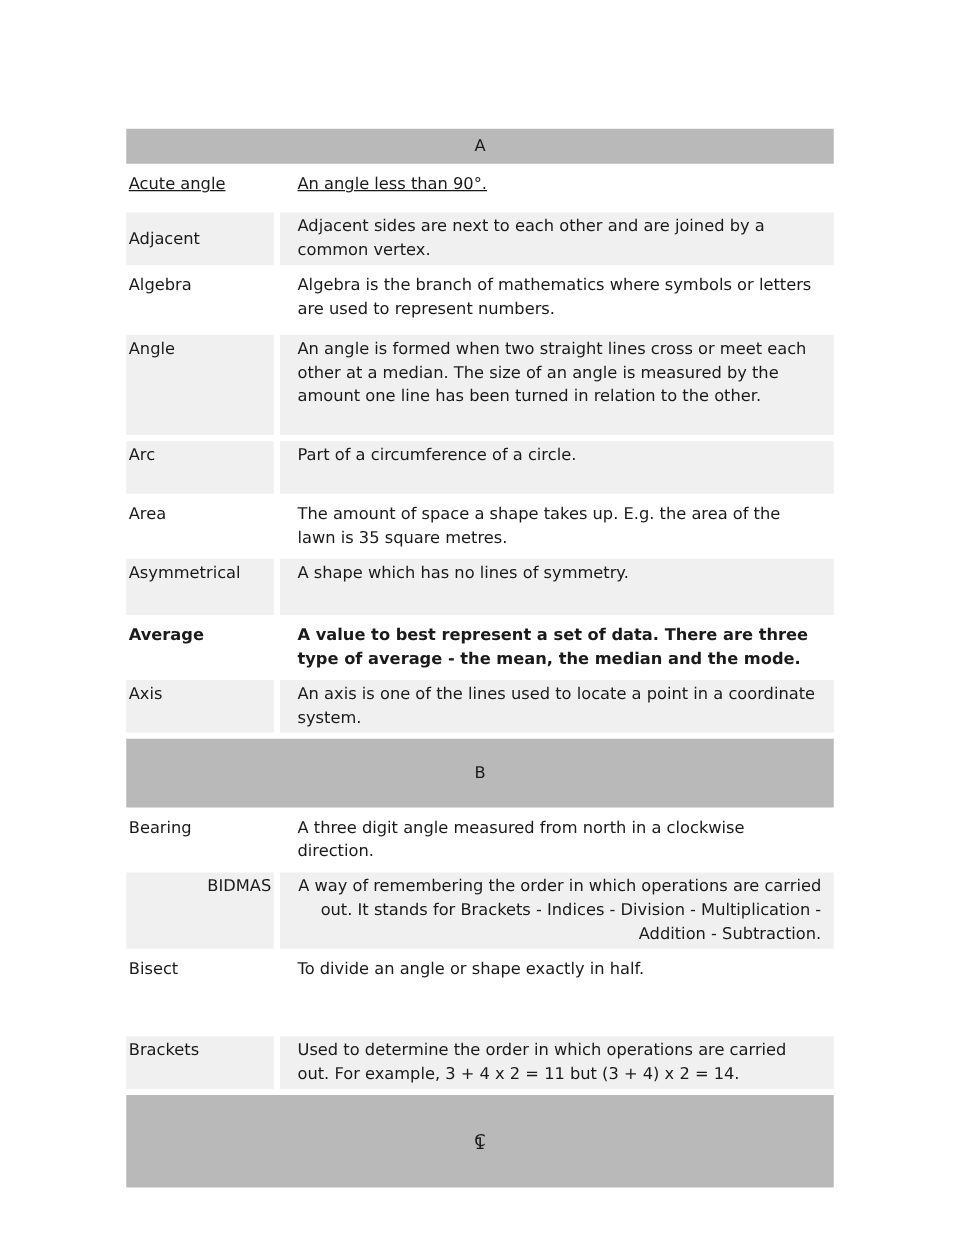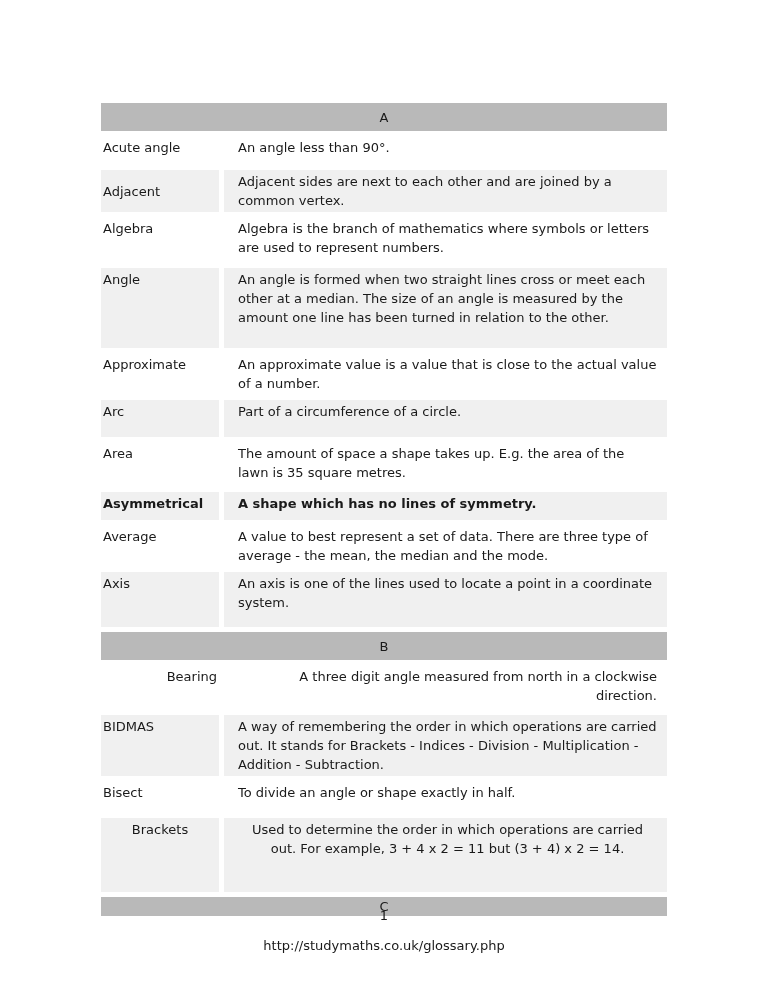--- a/index.html
+++ b/index.html
@@ -39,21 +39,21 @@
     text-align: center;
     vertical-align: middle;
     padding: 0;
   }
   td.term { padding: 2px 2px 2px 2px; }
   td.def  { padding: 2px 10px 2px 14px; }
   td.term.v-middle { vertical-align: middle; }
   tr.alt td.term, tr.alt td.def { background: var(--alt-bg, #f0f0f0); }
   
   tbody tr:nth-child(1)  { height: 28px; }
-  tbody tr:nth-child(2)  { height: 29px; }
+  tbody tr:nth-child(2)  { height: 29px; text-decoration: underline; }
   tbody tr:nth-child(3)  { height: 42px; }
   tbody tr:nth-child(4)  { height: 46px; }
   tbody tr:nth-child(5)  { height: 80px; }
   tbody tr:nth-child(6)  { height: 42px; }
   tbody tr:nth-child(7)  { height: 37px; }
   tbody tr:nth-child(8)  { height: 45px; }
   tbody tr:nth-child(9)  { height: 28px; font-weight: bold; }
   tbody tr:nth-child(10) { height: 42px; margin-left: 20px; }
   tbody tr:nth-child(11) { height: 55px; padding-left: 36px; }
   tbody tr:nth-child(12) { height: 28px; }
@@ -93,24 +93,20 @@
           <td class="def">Adjacent sides are next to each other and are joined by a common vertex.</td>
         </tr>
         <tr class="">
           <td class="term">Algebra</td>
           <td class="def">Algebra is the branch of mathematics where symbols or letters are used to represent numbers.</td>
         </tr>
         <tr class="alt">
           <td class="term">Angle</td>
           <td class="def">An angle is formed when two straight lines cross or meet each other at a median. The size of an angle is measured by the amount one line has been turned in relation to the other.</td>
         </tr>
-        <tr class="">
-          <td class="term">Approximate</td>
-          <td class="def">An approximate value is a value that is close to the actual value of a number.</td>
-        </tr>
         <tr class="alt">
           <td class="term">Arc</td>
           <td class="def">Part of a circumference of a circle.</td>
         </tr>
         <tr class="">
           <td class="term">Area</td>
           <td class="def">The amount of space a shape takes up. E.g. the area of the lawn is 35 square metres.</td>
         </tr>
         <tr class="alt">
           <td class="term">Asymmetrical</td>
@@ -144,14 +140,13 @@
           <td class="def">Used to determine the order in which operations are carried out. For example, 3 + 4 x 2 = 11 but (3 + 4) x 2 = 14.</td>
         </tr>
         <tr>
           <td colspan="2" class="section-letter">C</td>
         </tr>
       </tbody>
   </table>
 
   <div class="footer-line page-number">1</div>
 
-  <div class="footer-line footer-url">http://studymaths.co.uk/glossary.php</div>
 </div>
 
 </body></html>

